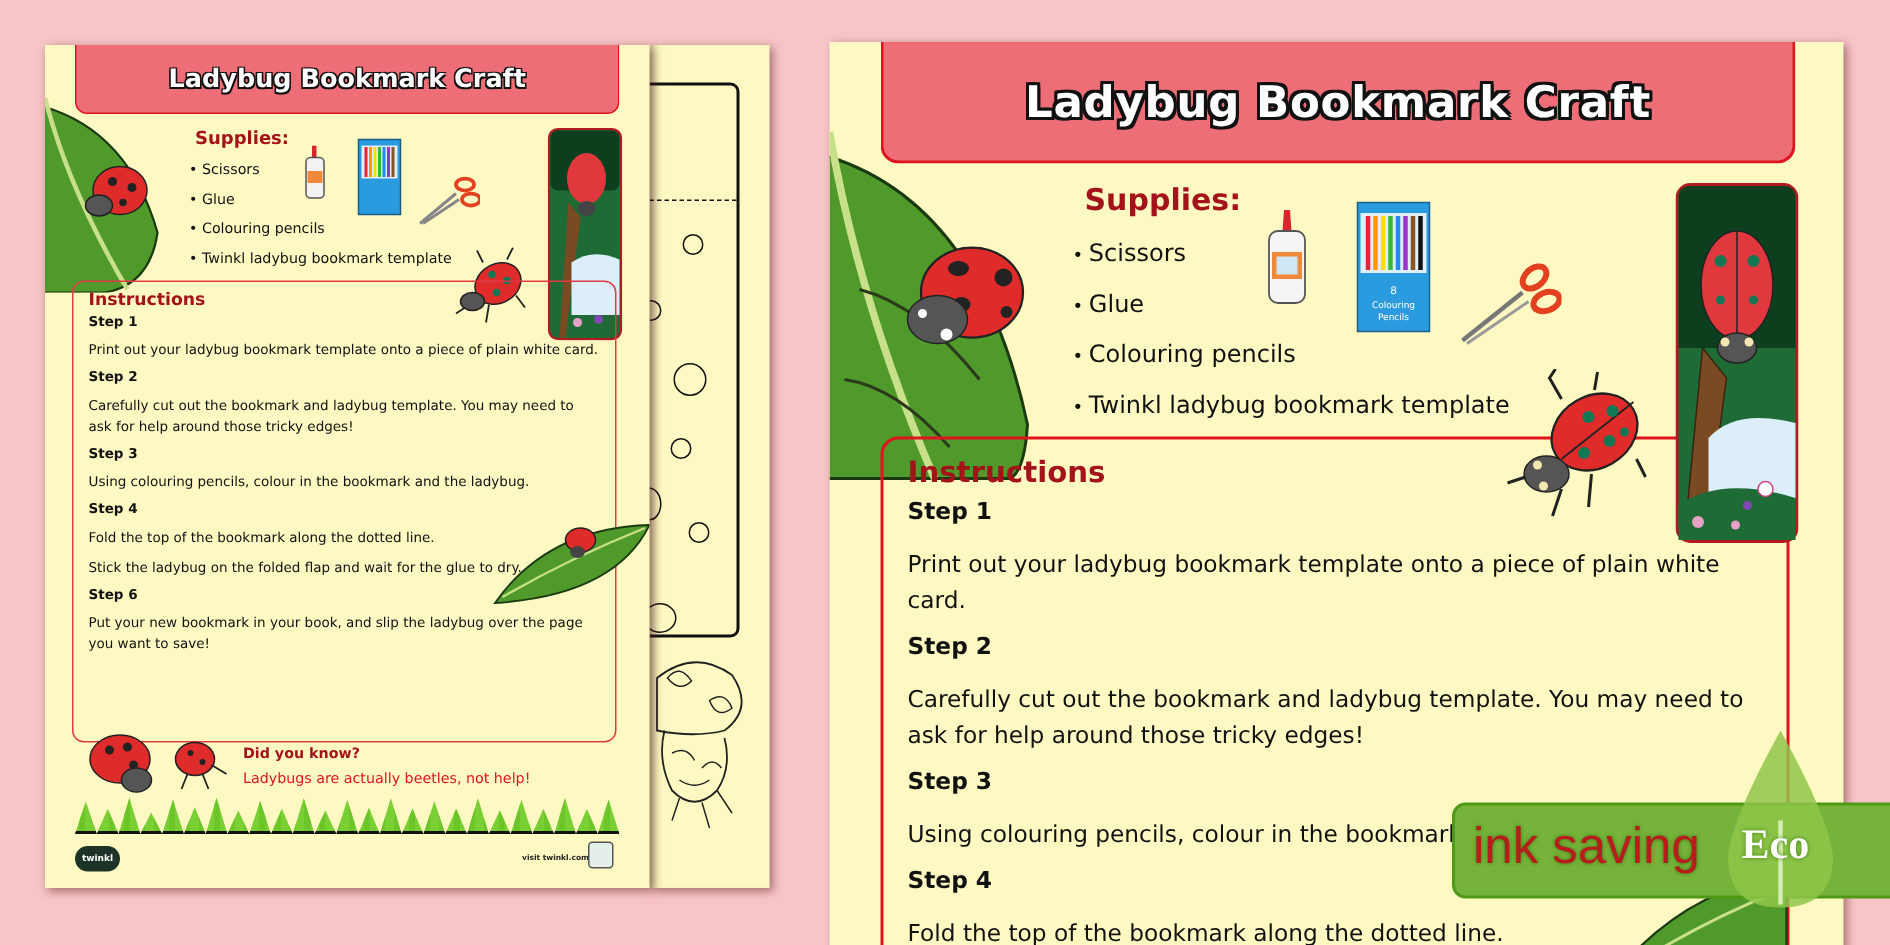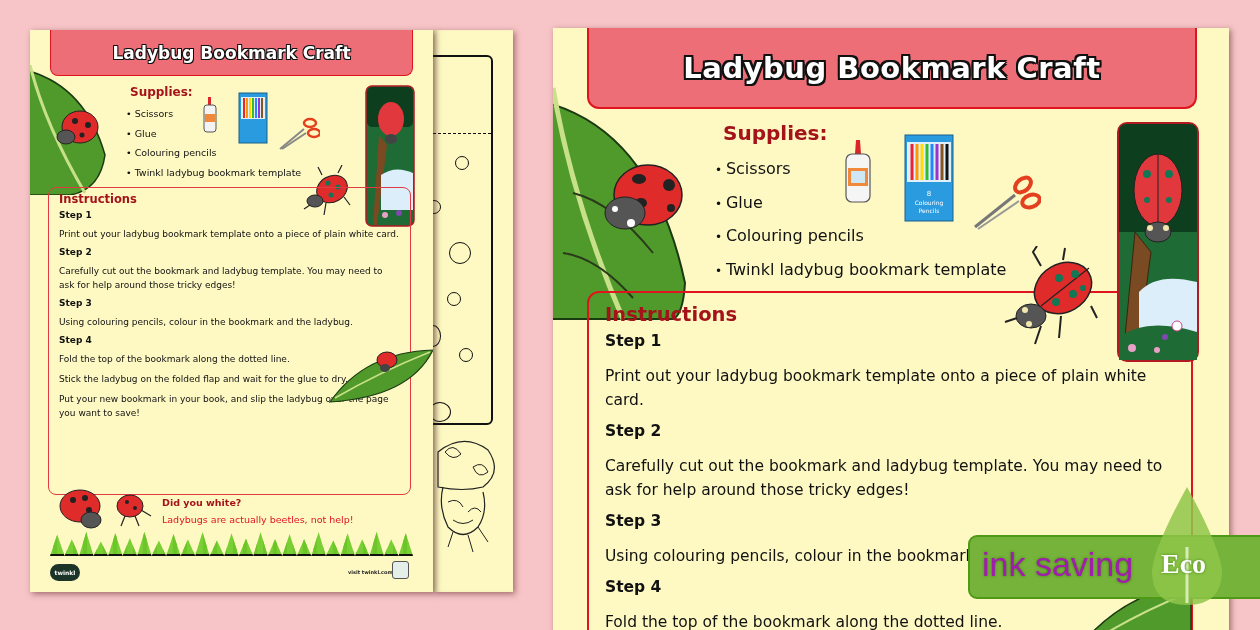--- a/index.html
+++ b/index.html
@@ -41,21 +41,21 @@
   .b-title { position: absolute; left: 34px; top: 0; width: 610px; height: 81px; background: #ee6e78; border: 2px solid #e0141e; border-top: none; border-radius: 0 0 12px 12px; display:flex; align-items:center; justify-content:center; }
   .b-title span { color: #fff; font-weight: bold; font-size: 29px; text-shadow: -2px -2px 0 #111, 2px -2px 0 #111, -2px 2px 0 #111, 2px 2px 0 #111, 0 2px 0 #111, 2px 0 0 #111, -2px 0 0 #111, 0 -2px 0 #111; letter-spacing: 0.5px; }
   .b-supplies-h { position: absolute; left: 170px; top: 93px; color: #a4121a; font-weight: bold; font-size: 20px; }
   .b-supplies { position: absolute; left: 162px; top: 125px; font-size: 16px; color: #111; line-height: 32.5px; list-style: none; }
   .b-supplies li::before { content: "• "; font-size: 12px; }
   .b-instr { position: absolute; left: 34px; top: 263px; width: 606px; height: 400px; border: 2px solid #e0141e; border-radius: 12px; padding: 10px 16px; font-size: 15.5px; color: #111; }
   .b-instr h3 { color: #a4121a; font-size: 19.5px; font-weight: bold; margin-bottom: 6px; }
   .b-instr .step { font-weight: bold; margin: 2px 0 14px; }
   .b-instr .txt { line-height: 24px; margin-bottom: 10px; width: 565px; }
   .eco-bar { position: absolute; left: 968px; top: 535px; width: 300px; height: 64px; background: #76b33b; border: 2px solid #4e9a16; border-radius: 9px; }
-  .eco-text { position: absolute; left: 982px; top: 545px; color: #a21caf; font-family: "Liberation Sans", sans-serif; font-size: 34px; text-shadow: 0 0 3px #3c7f0c; }
+  .eco-text { position: absolute; left: 982px; top: 545px; color: #b91c1c; font-family: "Liberation Sans", sans-serif; font-size: 34px; text-shadow: 0 0 3px #3c7f0c; }
   .eco-drop { position: absolute; left: 1150px; top: 487px; width: 74px; height: 120px; }
   .eco-label { position: absolute; left: 1161px; top: 548px; color: #fff; font-family: Liberation Serif, serif; font-weight: bold; font-size: 28px; text-shadow: 0 0 3px #3c7f0c; }
 </style>
 </head>
 <body>
 
 <div id="back-page" class="page">
   <div class="bm-outline"></div>
   <div class="bm-fold"></div>
   <div class="bm-dot" style="left:22px;top:126px;width:14px;height:14px;"></div>
@@ -146,20 +146,21 @@
     <h3>Instructions</h3>
     <div class="step">Step 1</div>
     <div class="txt">Print out your ladybug bookmark template onto a piece of plain white card.</div>
     <div class="step">Step 2</div>
     <div class="txt">Carefully cut out the bookmark and ladybug template. You may need to ask for help around those tricky edges!</div>
     <div class="step">Step 3</div>
     <div class="txt">Using colouring pencils, colour in the bookmark and the ladybug.</div>
     <div class="step">Step 4</div>
     <div class="txt">Fold the top of the bookmark along the dotted line.</div>
     <div class="txt">Stick the ladybug on the folded flap and wait for the glue to dry.</div>
+    <div class="step">Step 6</div>
     <div class="txt">Put your new bookmark in your book, and slip the ladybug over the page you want to save!</div>
   </div>
 
   <svg style="position:absolute;left:295px;top:312px;" width="110" height="70">
     <path d="M5 60 Q40 10 108 8 Q85 55 5 60 Z" fill="#4f9a2a" stroke="#1a3a12" stroke-width="1.2"></path>
     <path d="M10 56 Q55 30 105 10" stroke="#c9e08a" stroke-width="1.5" fill="none"></path>
     <ellipse cx="62" cy="18" rx="10" ry="8" fill="#e02b2b" stroke="#222"></ellipse>
     <ellipse cx="60" cy="26" rx="5" ry="4" fill="#444"></ellipse>
   </svg>
 
@@ -168,21 +169,21 @@
     <circle cx="18" cy="12" r="3" fill="#222"></circle>
       <circle cx="30" cy="10" r="3" fill="#222"></circle>
       <circle cx="34" cy="22" r="3" fill="#222"></circle>
     <ellipse cx="36" cy="32" rx="10" ry="8" fill="#555" stroke="#222"></ellipse>
     <ellipse cx="75" cy="18" rx="13" ry="11" fill="#e02b2b" stroke="#222"></ellipse>
     <circle cx="72" cy="14" r="2" fill="#222"></circle>
       <circle cx="80" cy="20" r="2" fill="#222"></circle>
     <path d="M86 22 L96 28 M70 28 L66 38 M80 28 L84 38" stroke="#222" stroke-width="1.2"></path>
   </svg>
   <div class="s-dyk">
-    <div class="q">Did you white?</div>
+    <div class="q">Did you know?</div>
     <div class="a">Ladybugs are actually beetles, not help!</div>
   </div>
 
   <div class="grass" style="left:20px;top:502px;width:363px;"></div>
   <div class="s-logo">twinkl</div>
   <div class="s-visit">visit twinkl.com</div>
   <div class="s-badge"></div>
 </div>
 
 <div id="big-page" class="page">

